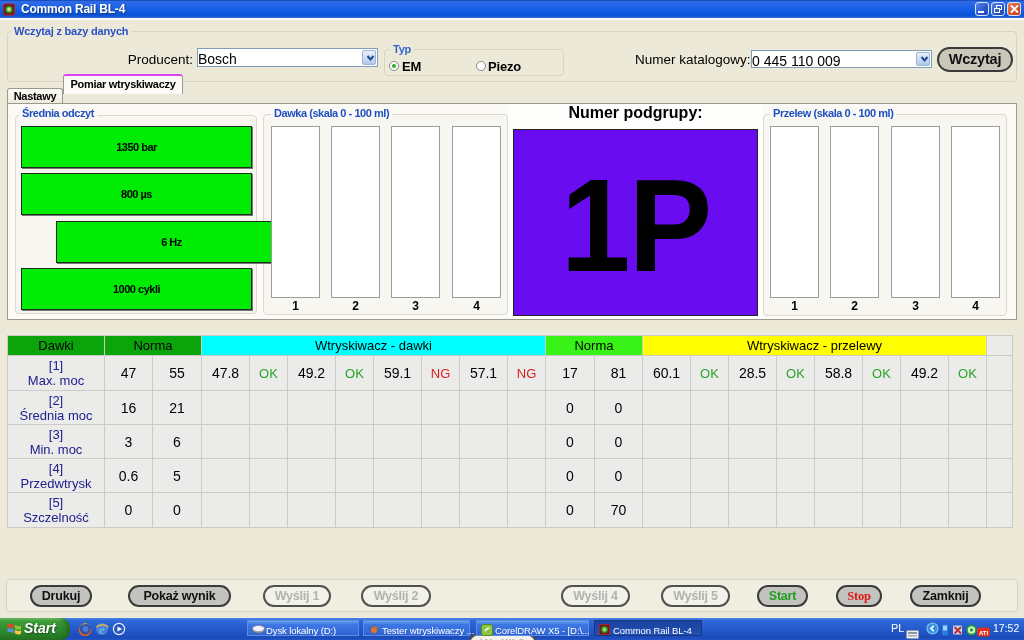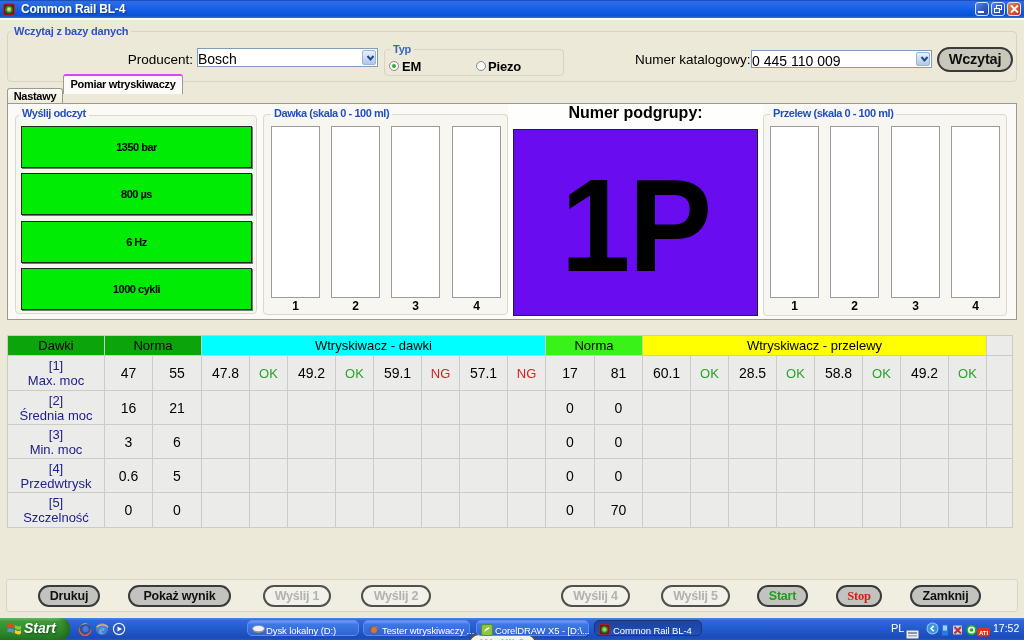--- a/index.html
+++ b/index.html
@@ -58,21 +58,21 @@
 .pgroup { border:1px solid #dbd8cc; border-radius:4px; background:#f7f6f1; z-index:2; }
 .pglabel { font-weight:bold; font-size:11px; letter-spacing:-0.45px; color:#2050c0; background:#f9f8f4; padding:0 3px; z-index:4; }
 
 #gb-biez { left:15px; top:115px; width:242px; height:199px; }
 #gb-biez-label { left:19px; top:107px; }
 .greenbox { left:21px; width:231px; height:42px; background:#00ec04; border:1px solid #1c2c1c;
   box-shadow:1px 1px 0 #777; font-weight:bold; font-size:11px; letter-spacing:-0.5px; color:#000;
   text-align:center; z-index:3; }
 #g1 { top:126px; line-height:40px; }
 #g2 { top:173px; line-height:40px; }
-#g3 { top:221px; line-height:40px; }
+#g3 { top:221px; line-height:40px;margin-left:35px; }
 #g4 { top:268px; line-height:40px; }
 
 #gb-dawka { left:263px; top:114px; width:245px; height:201px; }
 #gb-dawka-label { left:271px; top:107px; }
 #gb-przelew { left:763px; top:114px; width:244px; height:202px; }
 #gb-przelew-label { left:770px; top:107px; }
 .bar { top:126px; width:49px; height:172px; background:#fff; border:1px solid #9c9c9c; z-index:3; }
 .barnum { top:299px; width:49px; text-align:center; font-weight:bold; font-size:12px; z-index:3; }
 
 #numpod { left:513px; top:104px; width:245px; height:21px; text-align:center;
@@ -99,40 +99,40 @@
 .okv { color:#28a428; }
 .ngv { color:#dc2020; }
 #restable td.val { font-size:14px; }
 
 
 #btnstrip { left:6px; top:579px; width:1012px; height:33px; background:#f0eee1;
   border:1px solid #d8d5c4; border-radius:3px; }
 .pbtn { top:585px; height:22px; border-radius:11px; background:#c2c2be; border:2px solid #3a3a3a;
   font-weight:bold; font-size:12.5px; letter-spacing:-0.2px; color:#111; text-align:center; line-height:18px; z-index:2; }
 .pbtn.dis { background:#f2f1ea; border:2px solid #50504c; color:#b2b2ae; }
-#b-drukuj { left:38px; width:62px; }
+#b-drukuj { left:30px; width:62px; }
 #b-pokaz { left:128px; width:103px; }
 #b-w1 { left:263px; width:68px; }
 #b-w2 { left:361px; width:70px; }
 #b-w3 { left:468px; width:69px;margin-top:48px; }
 #b-w4 { left:561px; width:69px; }
 #b-w5 { left:661px; width:69px; }
 #b-start { left:757px; width:51px; color:#1f9e1f; }
 #b-stop { left:836px; width:46px; color:#e01818;font-family:Liberation Serif, serif; }
 #b-zamknij { left:910px; width:71px; }
 
 
 #taskbar { left:0; top:618px; width:1024px; height:22px;
   background:linear-gradient(#4a86e8 0%, #2e68d9 12%, #2258ca 55%, #1c4ab8 90%, #2258ca 100%); }
 #startbtn { left:0; top:618px; width:70px; height:22px; border-radius:0 9px 9px 0;
   background:linear-gradient(#6fc068 0%, #3c9e38 15%, #2f8a2c 60%, #247322 100%);
   box-shadow:inset -8px 0 10px -6px #1c5c1a; }
 #startbtn span { position:absolute; left:24px; top:2px; color:#fff; font-weight:bold; font-style:italic;
   font-size:14px; text-shadow:1px 1px 2px #1a4a1a; }
-.tbtn { top:620px; height:16px; background:linear-gradient(#69a0f0,#3e78e4 25%,#3063d2); border-radius:5px;
+.tbtn { top:620px; height:16px; background:linear-gradient(#69a0f0,#3e78e4 25%,#3063d2); border-radius:0;
   border:1px solid #5c8ce8; color:#fff; font-size:9.5px; letter-spacing:-0.1px; z-index:2; }
 .tbtn .ticon { position:absolute; left:4px; top:3px; }
 .tbtn .ttext { position:absolute; left:18px; top:3.5px; white-space:nowrap; overflow:hidden; }
 #tb4 { background:linear-gradient(#1c44a0,#1e4aaa 60%,#2452b4); border:1px solid #16377e; }
 .trayel { position:absolute; z-index:3; color:#fff; }
 #tr-pl { left:891px; top:622px; font-size:11px; }
 #tr-kbd { left:906px; top:625px; }
 #tr-chev { left:926px; top:621px; }
 #tr-i1 { left:941px; top:622px; }
 #tr-i2 { left:952px; top:622px; }
@@ -192,21 +192,21 @@
     </span>
   </div>
 <div id="btn-wczytaj" class="abs">Wczytaj</div>
 
 <div id="tabpanel" class="abs"></div>
 <div id="tab1" class="abs tab">Nastawy</div>
 <div id="tab2" class="abs tab">Pomiar wtryskiwaczy</div>
 <div id="midwhite" class="abs"></div>
 
 <div id="gb-biez" class="abs pgroup"></div>
-<div id="gb-biez-label" class="abs pglabel">Wyślij odczyt</div>
+<div id="gb-biez-label" class="abs pglabel">Średnia odczyt</div>
 <div id="g1" class="abs greenbox">1350 bar</div>
 <div id="g2" class="abs greenbox">800 µs</div>
 <div id="g3" class="abs greenbox">6 Hz</div>
 <div id="g4" class="abs greenbox">1000 cykli</div>
 
 <div id="gb-dawka" class="abs pgroup"></div>
 <div id="gb-dawka-label" class="abs pglabel">Dawka (skala 0 - 100 ml)</div>
 <div class="abs bar" style="left:271px;"></div>
 <div class="abs bar" style="left:331px;"></div>
 <div class="abs bar" style="left:391px;"></div>

